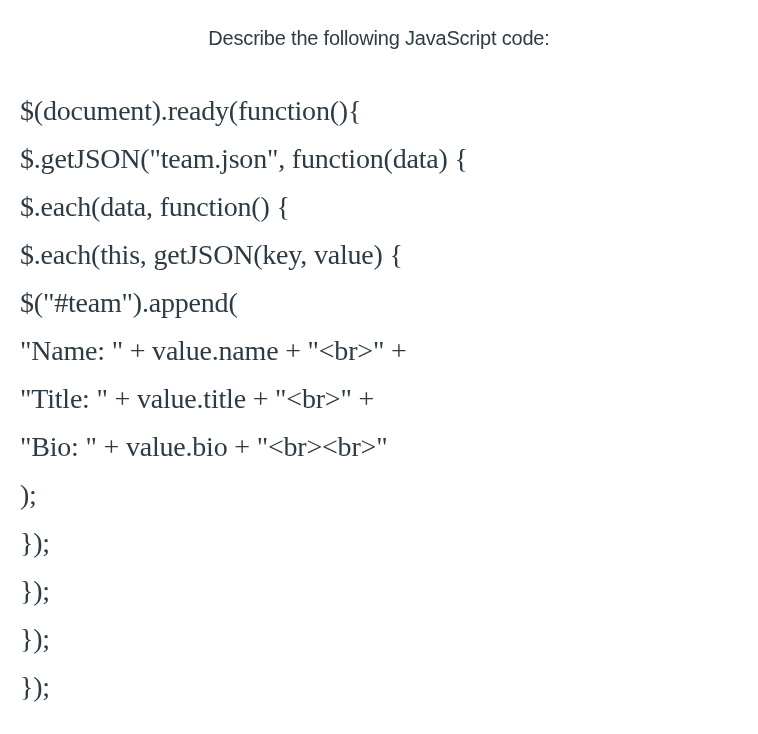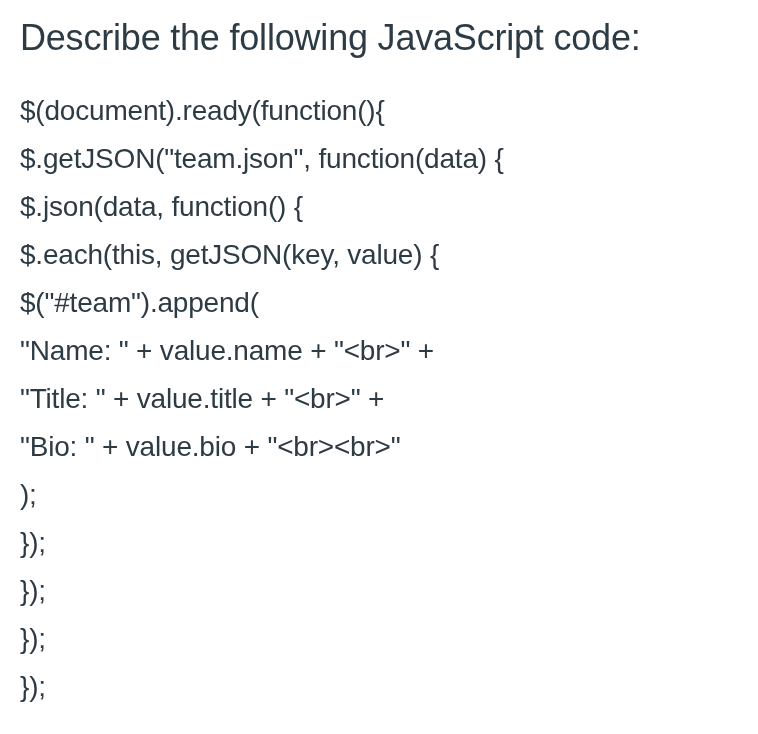--- a/index.html
+++ b/index.html
@@ -11,48 +11,50 @@
     width: 758px;
     height: 734px;
     overflow: hidden;
     font-family: "Liberation Sans", sans-serif;
     color: #2D3B45;
   }
   .question-body {
     padding: 14px 20px 0 20px;
   }
   .question-prompt {
-    font-size: 36px;
+    font-size: 20px;
     line-height: 48px;
     letter-spacing: -0.2px;
     margin: 0 0 25px 0;
     font-weight: 400;
     white-space: pre;
+    text-align: center;
   }
   .code-block {
     margin: 0;
+    font-family: Liberation Serif, serif;
   }
   .code-line {
     font-size: 28px;
     line-height: 48px;
     letter-spacing: -0.2px;
     font-weight: 400;
     white-space: pre;
   }
 </style>
 </head>
 <body>
 
 <div class="question-body">
   <p class="question-prompt">Describe the following JavaScript code:</p>
 
   <div class="code-block">
       <div class="code-line">$(document).ready(function(){</div>
       <div class="code-line">$.getJSON("team.json", function(data) {</div>
-      <div class="code-line">$.json(data, function() {</div>
+      <div class="code-line">$.each(data, function() {</div>
       <div class="code-line">$.each(this, getJSON(key, value) {</div>
       <div class="code-line">$("#team").append(</div>
       <div class="code-line">"Name: " + value.name + "&lt;br&gt;" +</div>
       <div class="code-line">"Title: " + value.title + "&lt;br&gt;" +</div>
       <div class="code-line">"Bio: " + value.bio + "&lt;br&gt;&lt;br&gt;"</div>
       <div class="code-line">);</div>
       <div class="code-line">});</div>
       <div class="code-line">});</div>
       <div class="code-line">});</div>
       <div class="code-line">});</div>

